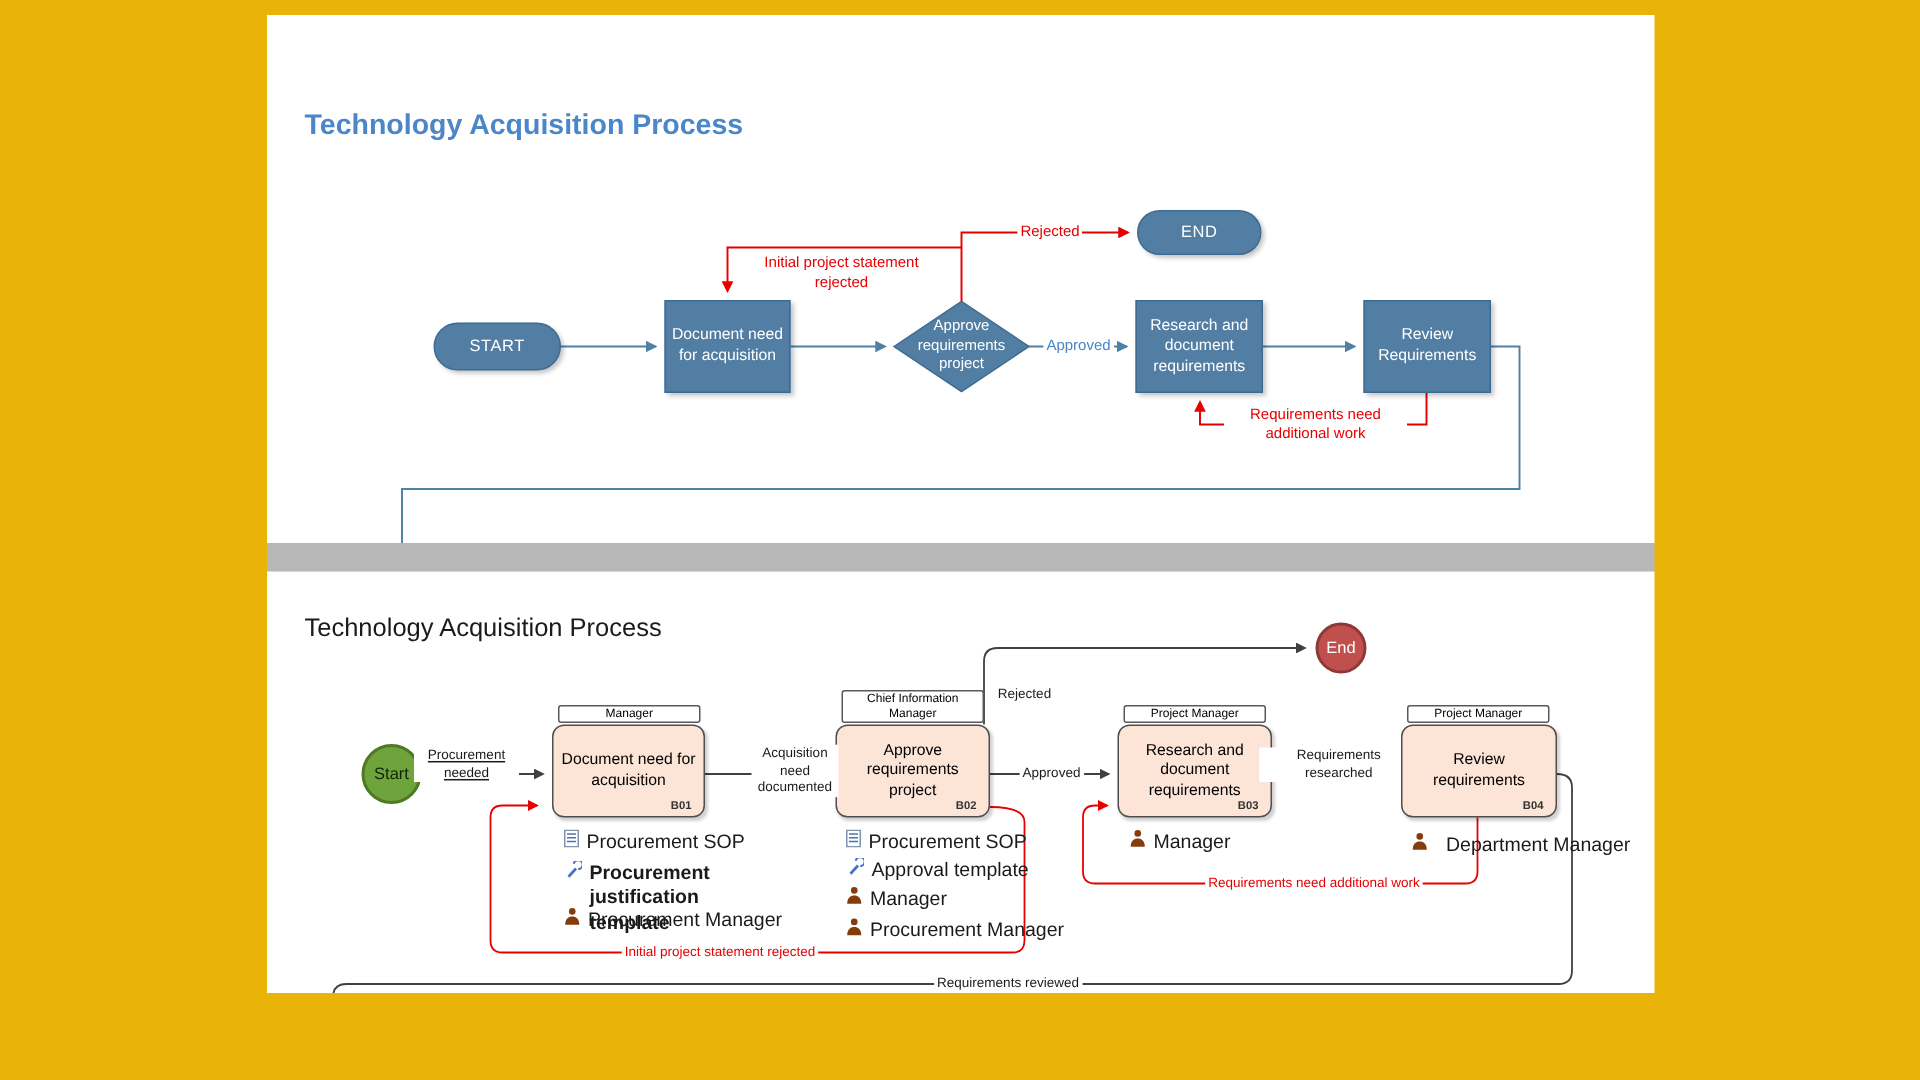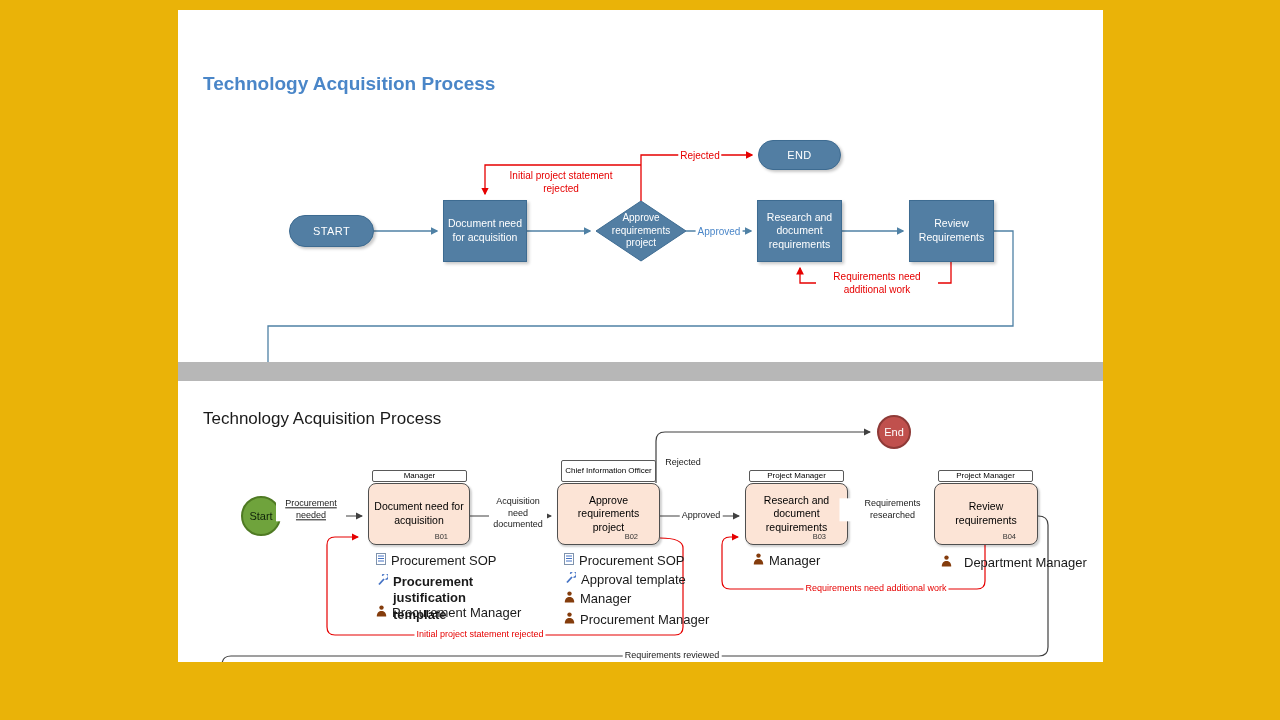--- a/index.html
+++ b/index.html
@@ -24,21 +24,21 @@
        line-height:1.3;background:#fff;padding:0 2px;z-index:3;}
   .red{color:#e60000;}
   .blue{color:#4a86c8;}
   .blk{color:#1a1a1a;}
   .sm{font-size:9px;}
   .nowrap{white-space:nowrap;}
   .p2box{position:absolute;background:#fce4d6;border:1.5px solid #4f4f4f;border-radius:8px;
          display:flex;align-items:center;justify-content:center;text-align:center;font-size:10.5px;
          color:#000;line-height:1.3;box-shadow:1.5px 2px 2px rgba(0,0,0,.18);padding:4px;
          box-sizing:border-box;z-index:2;}
-  .code{position:absolute;right:21px;bottom:2px;font-size:7.5px;color:#333;}
+  .code{position:absolute;right:8px;bottom:2px;font-size:7.5px;color:#333;font-weight:bold;}
   .role{position:absolute;background:#fff;border:1px solid #595959;border-radius:2px;font-size:8px;
         color:#000;display:flex;align-items:center;justify-content:center;text-align:center;
         line-height:1.2;z-index:2;box-sizing:border-box;padding:0 2px;}
   .circle{position:absolute;border-radius:50%;display:flex;align-items:center;justify-content:center;z-index:2;}
   #start2{left:63px;top:115px;width:40px;height:40px;background:#6fa33c;border:2px solid #4f7a23;
           font-size:11px;color:#10240a;box-sizing:border-box;}
   #end2{left:699px;top:34px;width:34px;height:34px;background:#c0504d;border:2px solid #8e3a37;
         font-size:11px;color:#fff;box-sizing:border-box;}
   .att{position:absolute;display:flex;gap:5px;align-items:flex-start;font-size:13px;color:#1a1a1a;
        line-height:1.25;z-index:2;}
@@ -125,21 +125,21 @@
     </svg>
 
     <div class="circle" id="start2">
       <span>Start</span>
     </div>
     <div class="circle" id="end2">
       <span>End</span>
     </div>
 
     <div class="role" style="left:194px;top:89px;width:95px;height:12px;">Manager</div>
-    <div class="role" style="left:383px;top:79px;width:95px;height:22px;">Chief Information Officer</div>
+    <div class="role" style="left:383px;top:79px;width:95px;height:22px;">Chief Information Manager</div>
     <div class="role" style="left:571px;top:89px;width:95px;height:12px;">Project Manager</div>
     <div class="role" style="left:760px;top:89px;width:95px;height:12px;">Project Manager</div>
 
     <div class="p2box" style="left:190px;top:102px;width:102px;height:62px;">
       <span>Document need for acquisition</span>
       <span class="code">B01</span>
     </div>
     <div class="p2box" style="left:379px;top:102px;width:103px;height:62px;">
       <span>Approve requirements project</span>
       <span class="code">B02</span>
@@ -147,21 +147,21 @@
     <div class="p2box" style="left:567px;top:102px;width:103px;height:62px;">
       <span>Research and document requirements</span>
       <span class="code">B03</span>
     </div>
     <div class="p2box" style="left:756px;top:102px;width:104px;height:62px;">
       <span>Review requirements</span>
       <span class="code">B04</span>
     </div>
 
     <div class="lbl sm blk" style="left:133px;top:129px;width:66px;text-decoration:underline;">Procurement needed</div>
-    <div class="lbl sm blk" style="left:340px;top:133px;width:54px;">Acquisition need documented</div>
+    <div class="lbl sm blk" style="left:352px;top:133px;width:54px;">Acquisition need documented</div>
     <div class="lbl sm blk" style="left:523px;top:135px;">Approved</div>
     <div class="lbl sm blk" style="left:708px;top:129px;width:76px;padding-left:15px;">Requirements researched</div>
     <div class="lbl sm blk nowrap" style="left:505px;top:82px;">Rejected</div>
     <div class="lbl sm red nowrap" style="left:698px;top:208px;">Requirements need additional work</div>
     <div class="lbl sm red nowrap" style="left:302px;top:254px;">Initial project statement rejected</div>
     <div class="lbl sm blk nowrap" style="left:494px;top:275px;">Requirements reviewed</div>
 
     <div class="att" style="left:198px;top:172px;">
       <svg width="10" height="12">
           <rect x="0.5" y="0.5" width="9" height="11" fill="#fff" stroke="#7f93ad"></rect>

